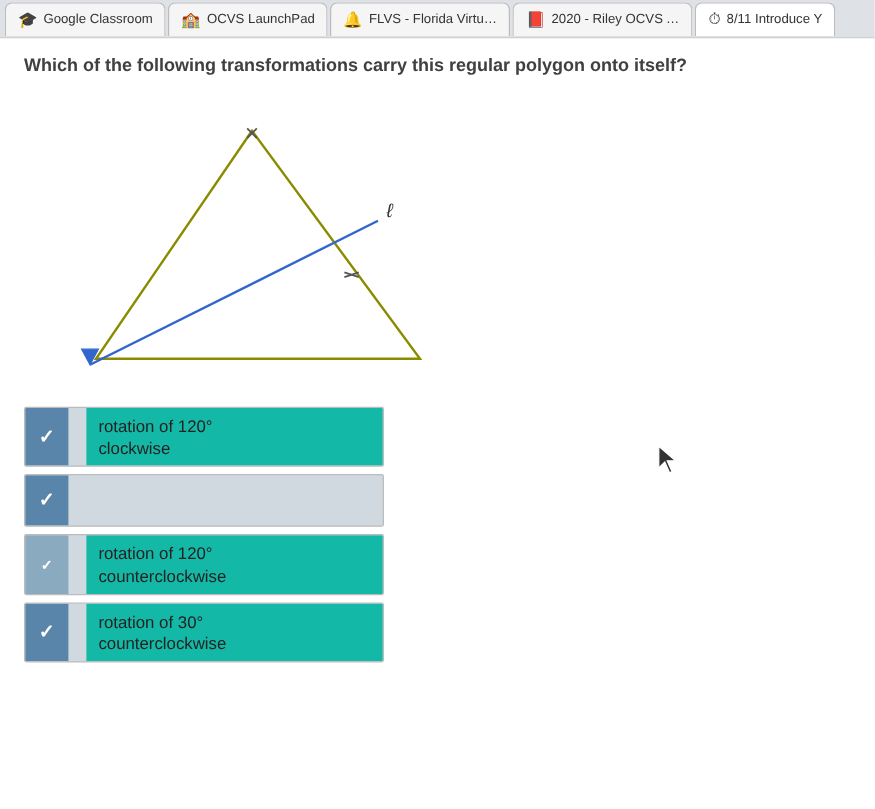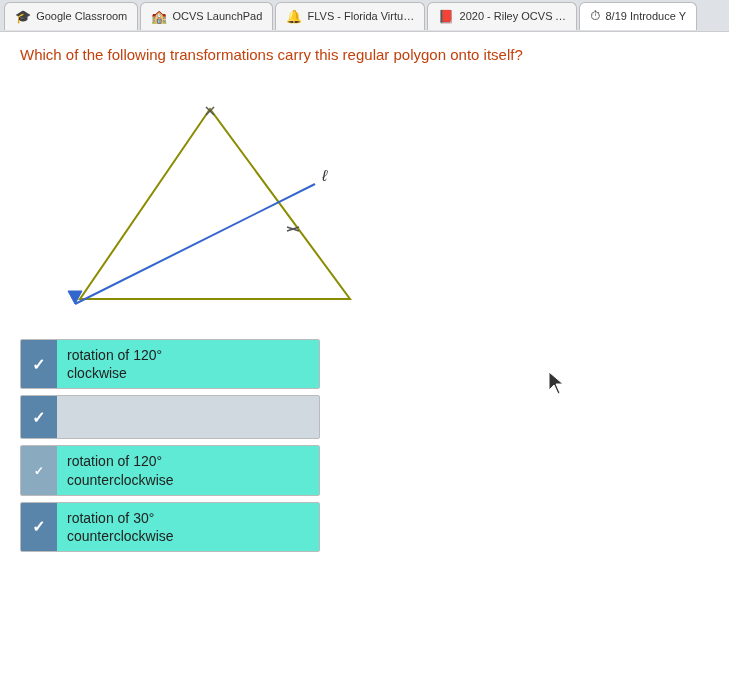--- a/index.html
+++ b/index.html
@@ -54,23 +54,23 @@
 
     
     .main-content {
       background: #fff;
       padding: 14px 20px;
       min-height: 642px;
     }
 
     .question-text {
       font-size: 15px;
-      color: #c2410c;
+      color: #404040;
       margin-bottom: 16px;
-      font-weight: 400;
+      font-weight: 700;
     }
 
     
     .diagram-area {
       width: 380px;
       height: 240px;
       position: relative;
       margin-bottom: 20px;
     }
 
@@ -109,23 +109,24 @@
     .option-checkbox.half {
       background: #8aaabf;
     }
 
     .option-label {
       padding: 6px 10px;
       font-size: 14px;
       color: #222;
       display: flex;
       align-items: center;
-      background: #5eead4;
+      background: #14b8a6;
       flex: 1;
       line-height: 1.3;
+      margin-left: 15px;
     }
 
     .page-layout {
       position: relative;
     }
   </style>
 </head>
 <body>
 
 <div class="tab-bar">
@@ -140,21 +141,21 @@
   <div class="tab-item">
     <span class="tab-icon">🔔</span>
     <span class="tab-text">FLVS - Florida Virtua...</span>
   </div>
   <div class="tab-item">
     <span class="tab-icon">📕</span>
     <span class="tab-text">2020 - Riley OCVS A...</span>
   </div>
   <div class="tab-item active">
     <span class="tab-icon">⏱</span>
-    <span class="tab-text">8/19 Introduce Y</span>
+    <span class="tab-text">8/11 Introduce Y</span>
   </div>
 </div>
 
 <div class="main-content page-layout">
 
   <div class="question-text">Which of the following transformations carry this regular polygon onto itself?</div>
 
   <div class="diagram-area">
     <svg width="380" height="240">
 

